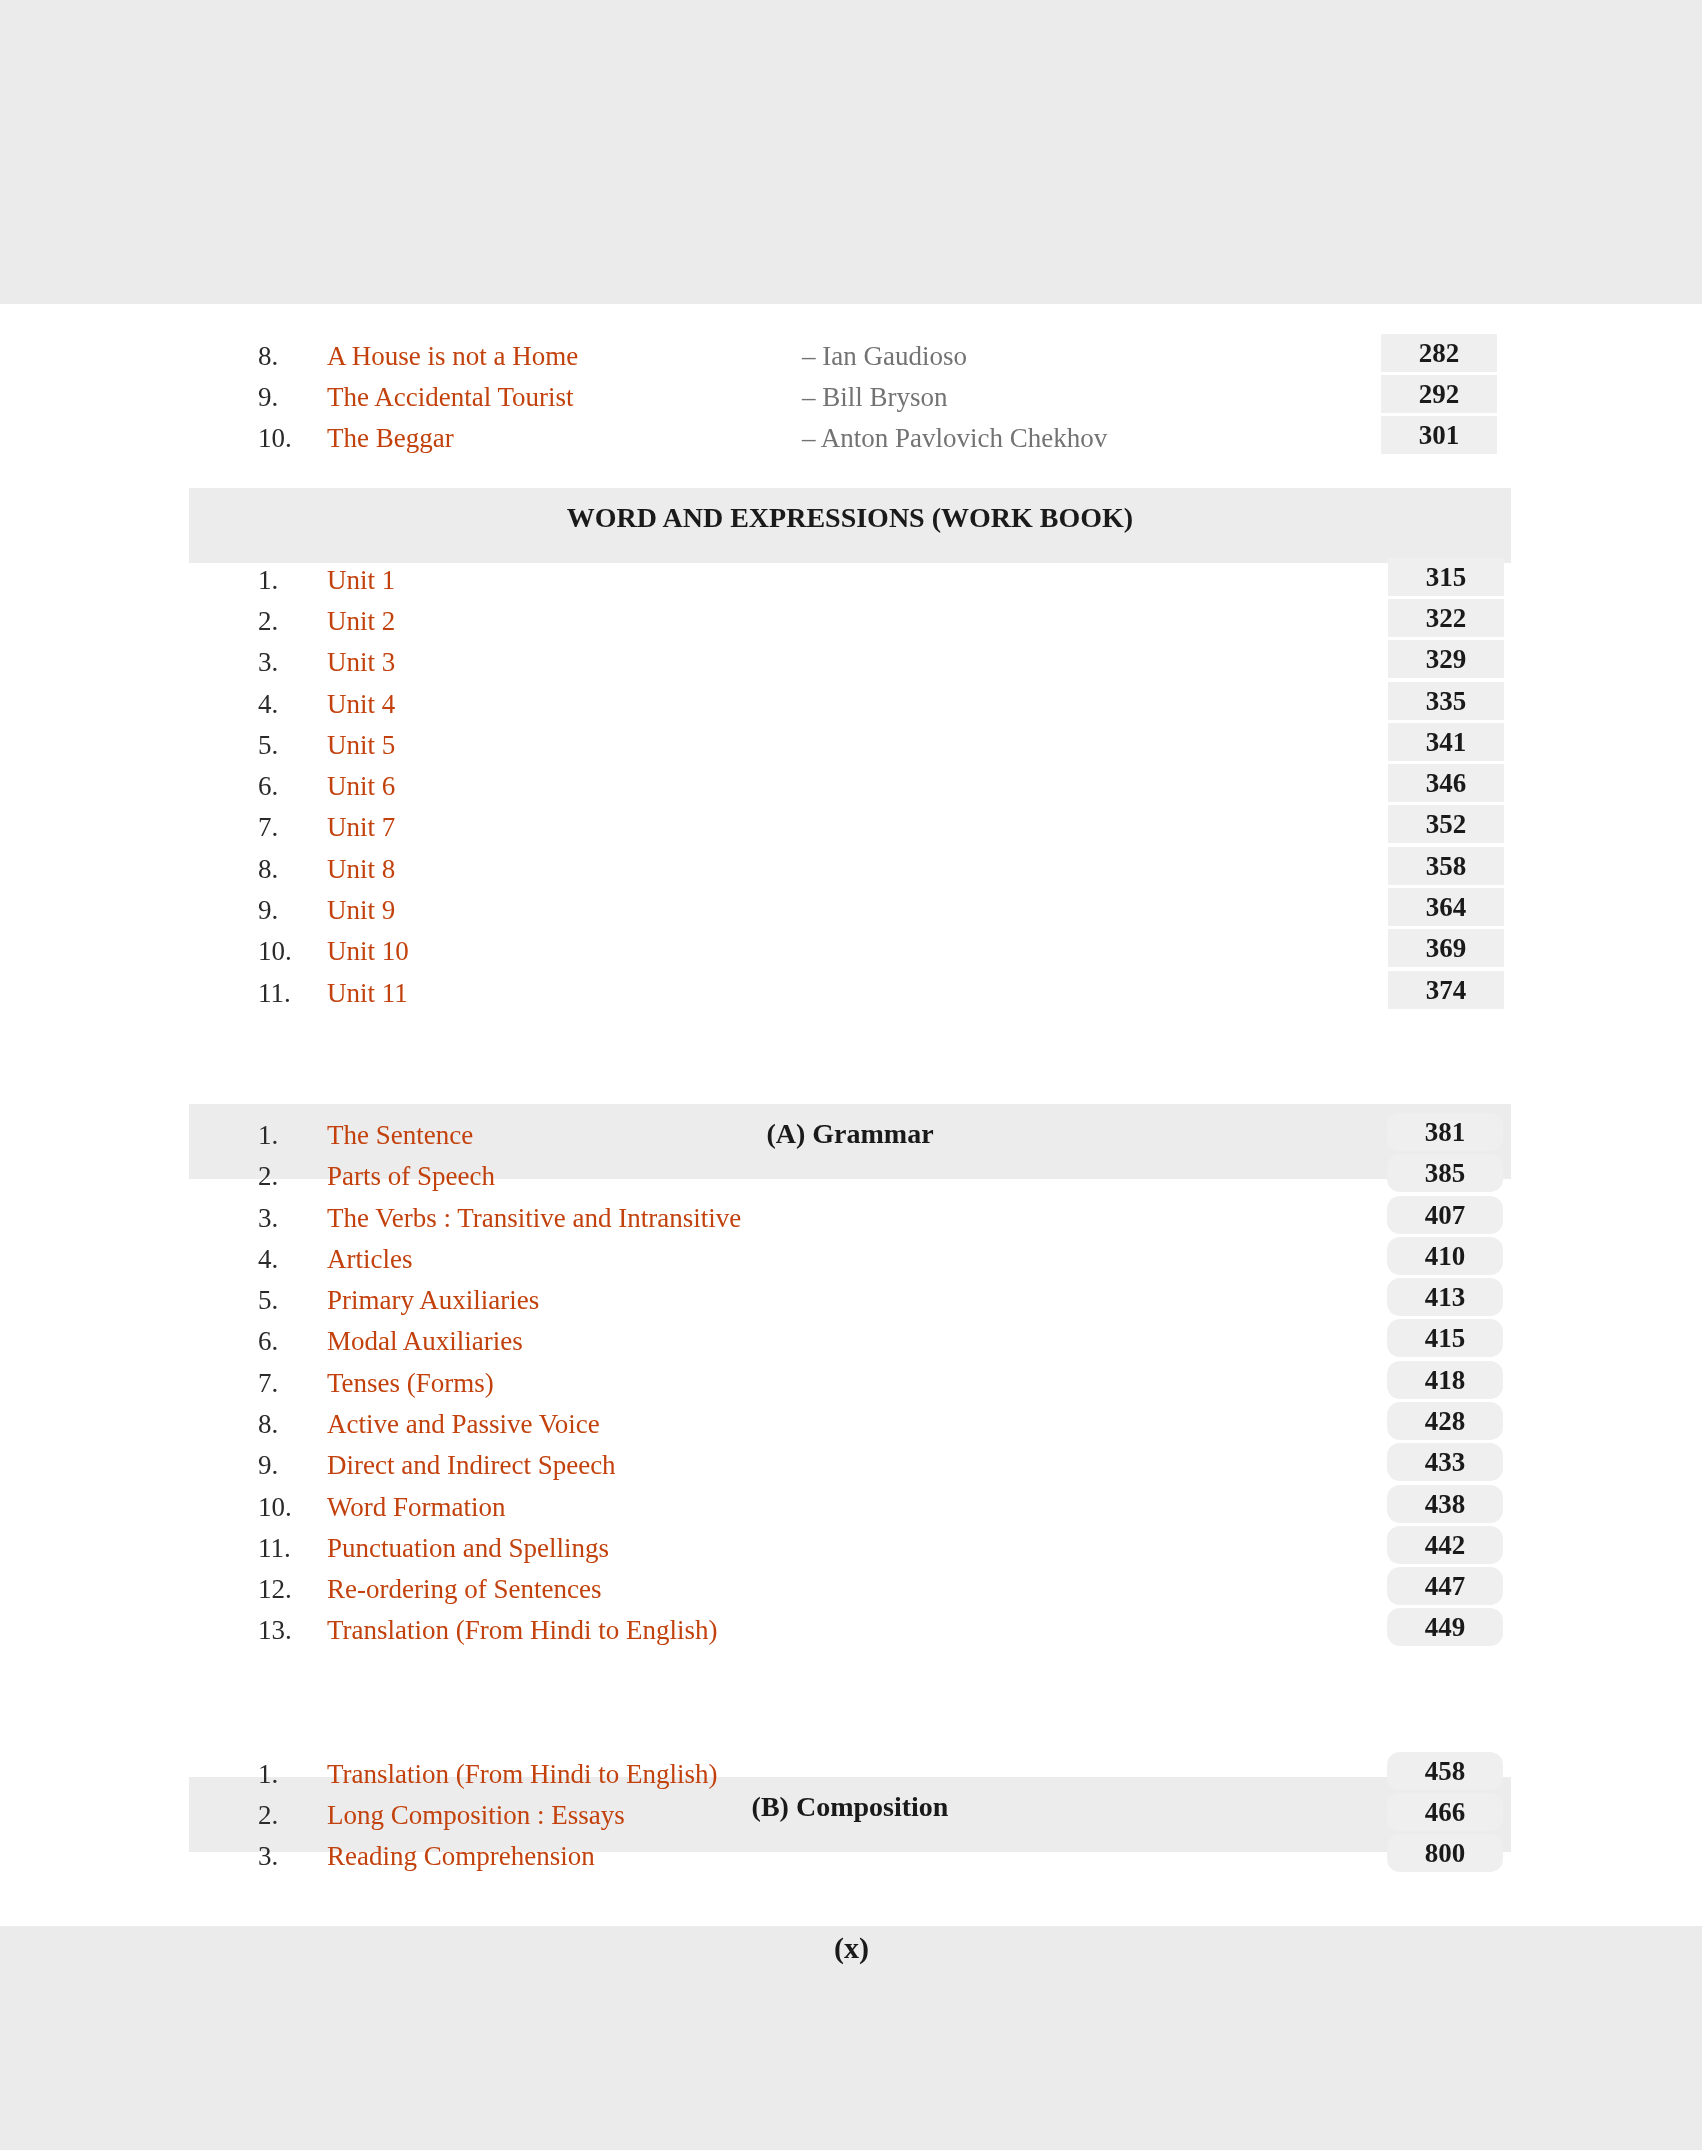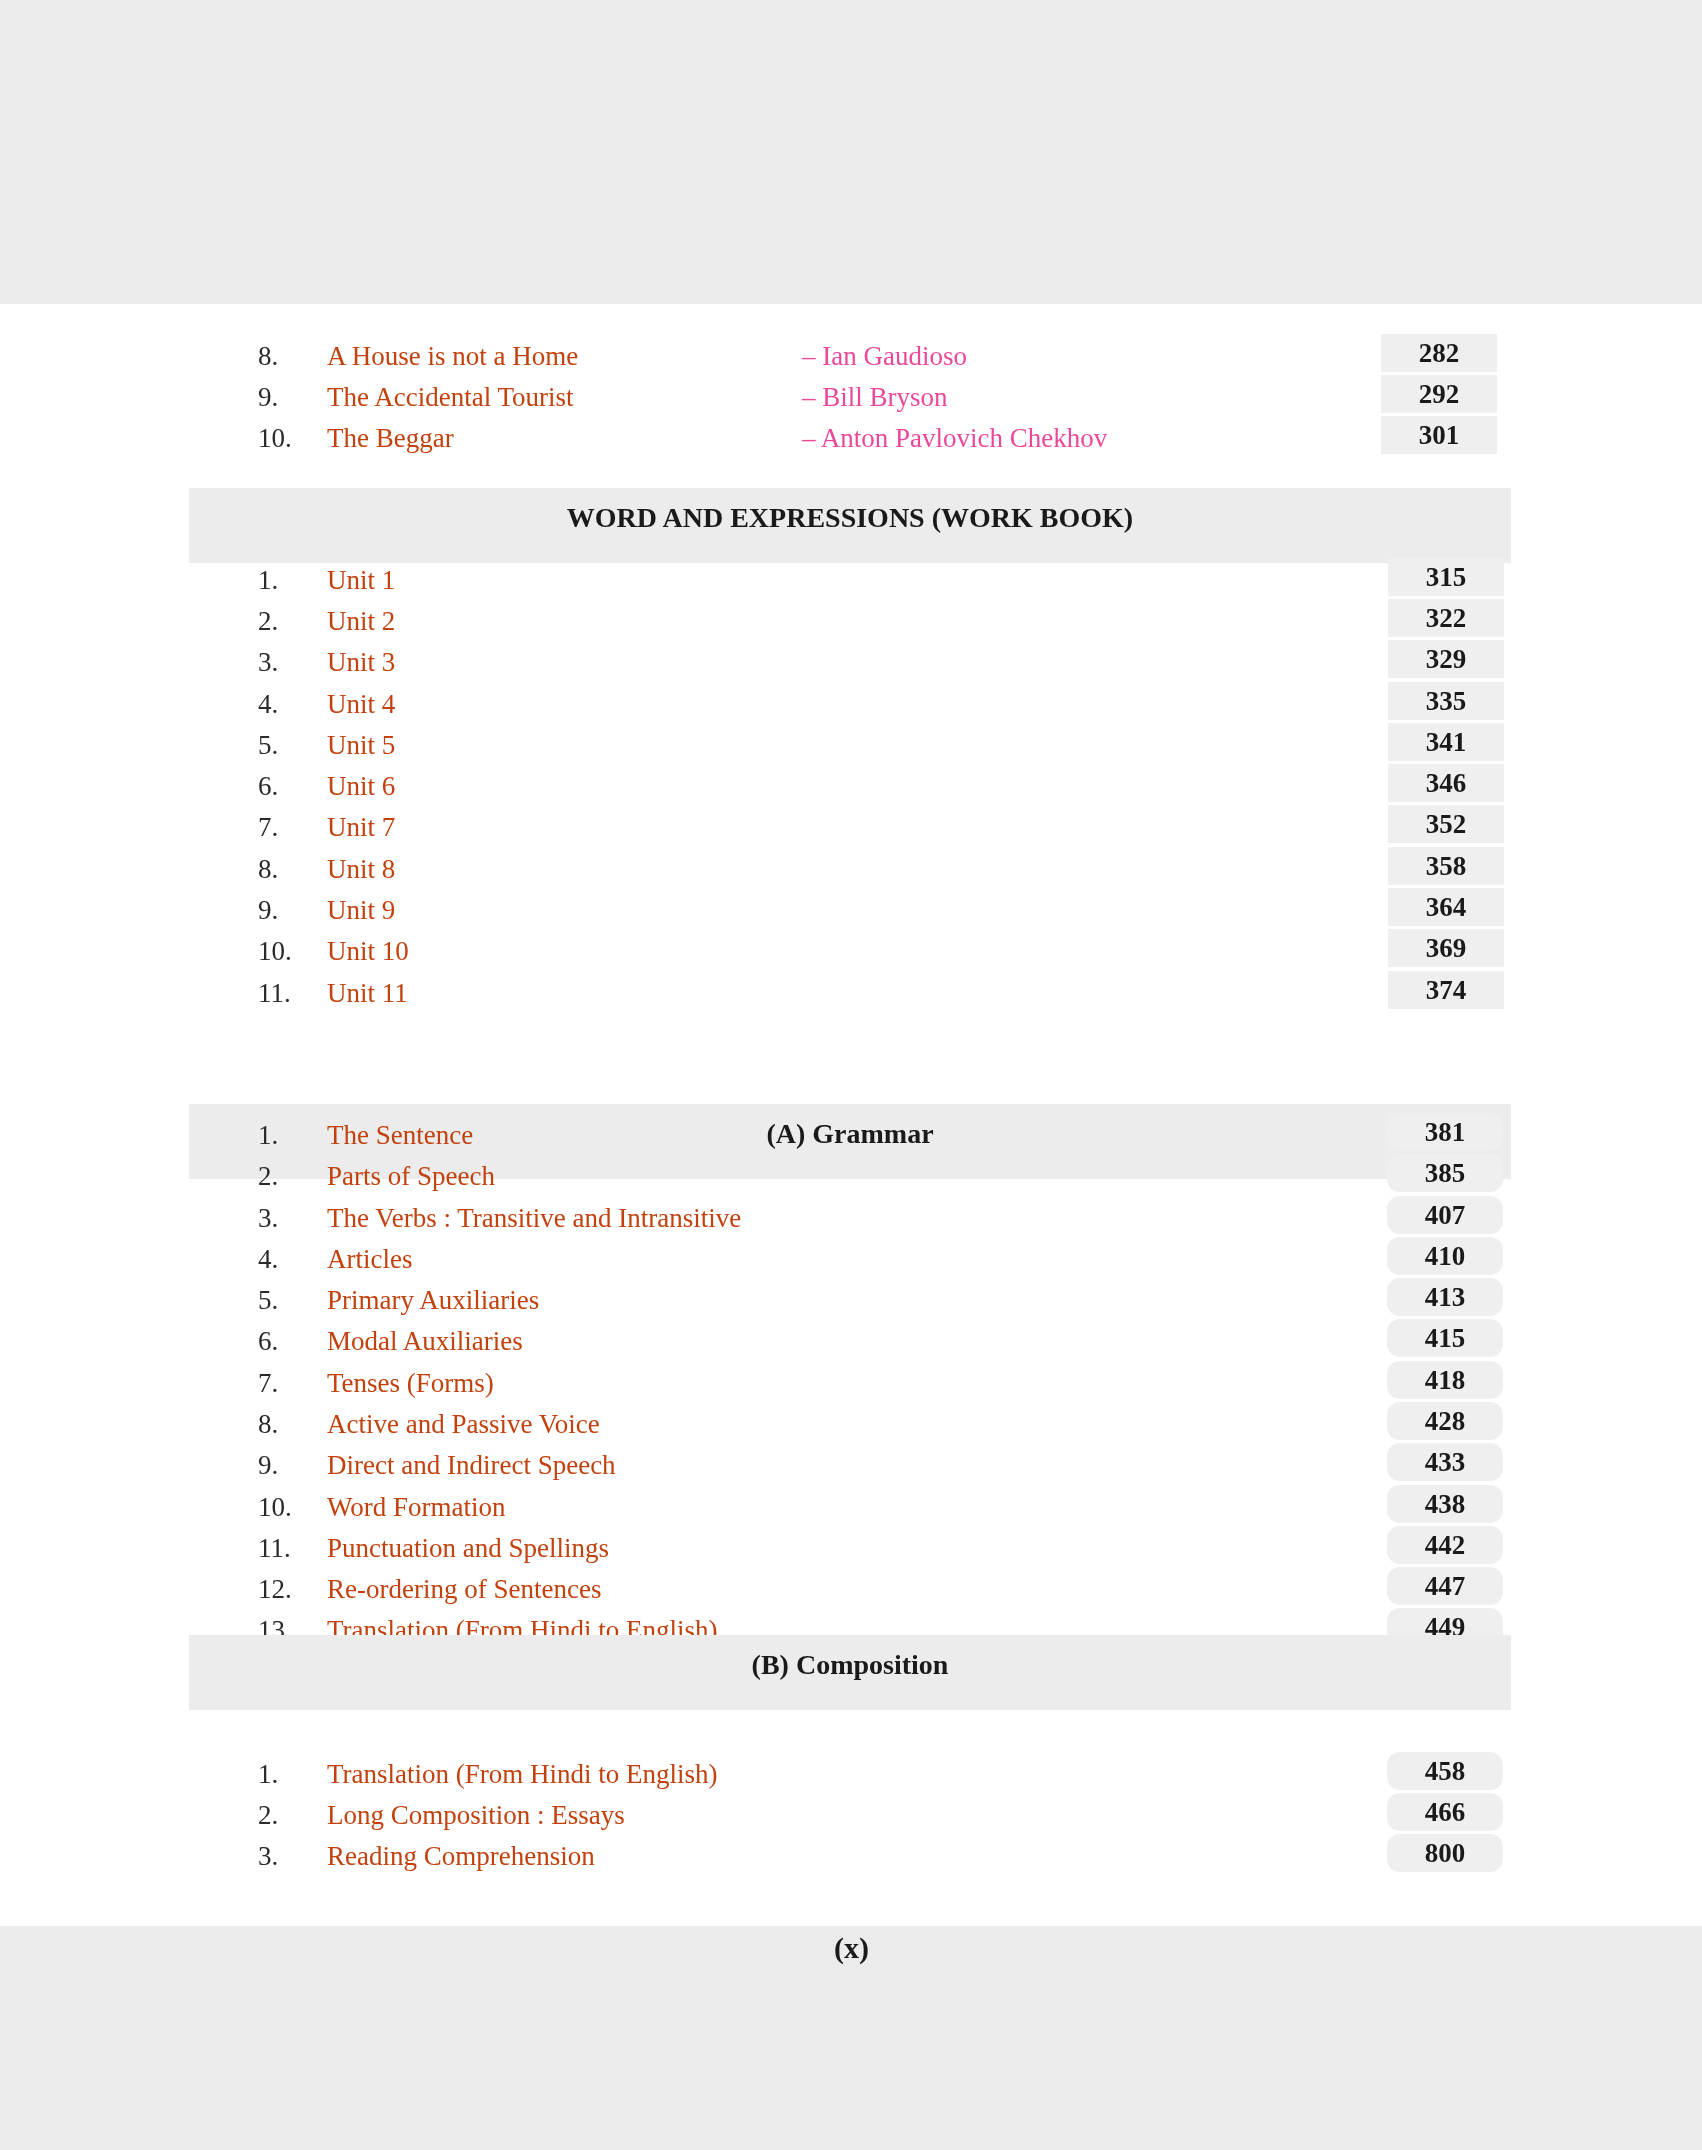--- a/index.html
+++ b/index.html
@@ -3,21 +3,21 @@
 <meta charset="utf-8">
 <style>
   html, body { margin:0; padding:0; }
   body { width:1703px; height:2150px; background:#ffffff; position:relative; overflow:hidden;
          font-family:"Liberation Serif","DejaVu Serif",serif; color:#1a1a1a; }
   .topband { position:absolute; left:0; top:0; width:1703px; height:304px; background:#ebebeb; }
   .botband { position:absolute; left:0; top:1926px; width:1703px; height:224px; background:#ebebeb; }
   .row { position:absolute; left:0; width:1703px; height:41px; }
   .num { position:absolute; left:258px; top:0; font-size:27px; line-height:41px; color:#2a2a2a; }
   .title { position:absolute; left:327px; top:0; font-size:27px; line-height:41px; color:#c2410c; white-space:nowrap; }
-  .author { position:absolute; left:802px; top:0; font-size:27px; line-height:41px; color:#ec4899; white-space:nowrap; }
+  .author { position:absolute; left:802px; top:0; font-size:27px; line-height:41px; color:#737373; white-space:nowrap; }
   .page { position:absolute; top:-1.8px; width:116px; height:38px; background:#efefef;
           font-weight:bold; font-size:27px; line-height:38px; text-align:center; color:#1a1a1a; }
   .pageA { left:1381px; }
   .pageB { left:1388px; }
   .pageC { left:1387px;border-radius:13px; }
   .bar { position:absolute; left:189px; width:1322px; height:75px; background:#ececec;
          text-align:center; font-weight:bold; font-size:28px; line-height:59px; color:#1a1a1a; }
   .footer { position:absolute; left:0; width:1703px; top:1931px; text-align:center;
             font-weight:bold; font-size:30px; color:#1a1a1a; }
 </style>
@@ -160,21 +160,21 @@
     <div class="row" style="top: 1569px;">
       <span class="num">12.</span>
       <span class="title">Re-ordering of Sentences</span>
       <span class="page pageC">447</span>
     </div>
     <div class="row" style="top: 1610px;">
       <span class="num">13.</span>
       <span class="title">Translation (From Hindi to English)</span>
       <span class="page pageC">449</span>
     </div>
-    <div class="bar" style="top: 1635px;">(B) Composition</div>
+    <div class="bar" style="top: 1777px;">(B) Composition</div>
     <div class="row" style="top: 1754px;">
       <span class="num">1.</span>
       <span class="title">Translation (From Hindi to English)</span>
       <span class="page pageC">458</span>
     </div>
     <div class="row" style="top: 1795px;">
       <span class="num">2.</span>
       <span class="title">Long Composition : Essays</span>
       <span class="page pageC">466</span>
     </div>

